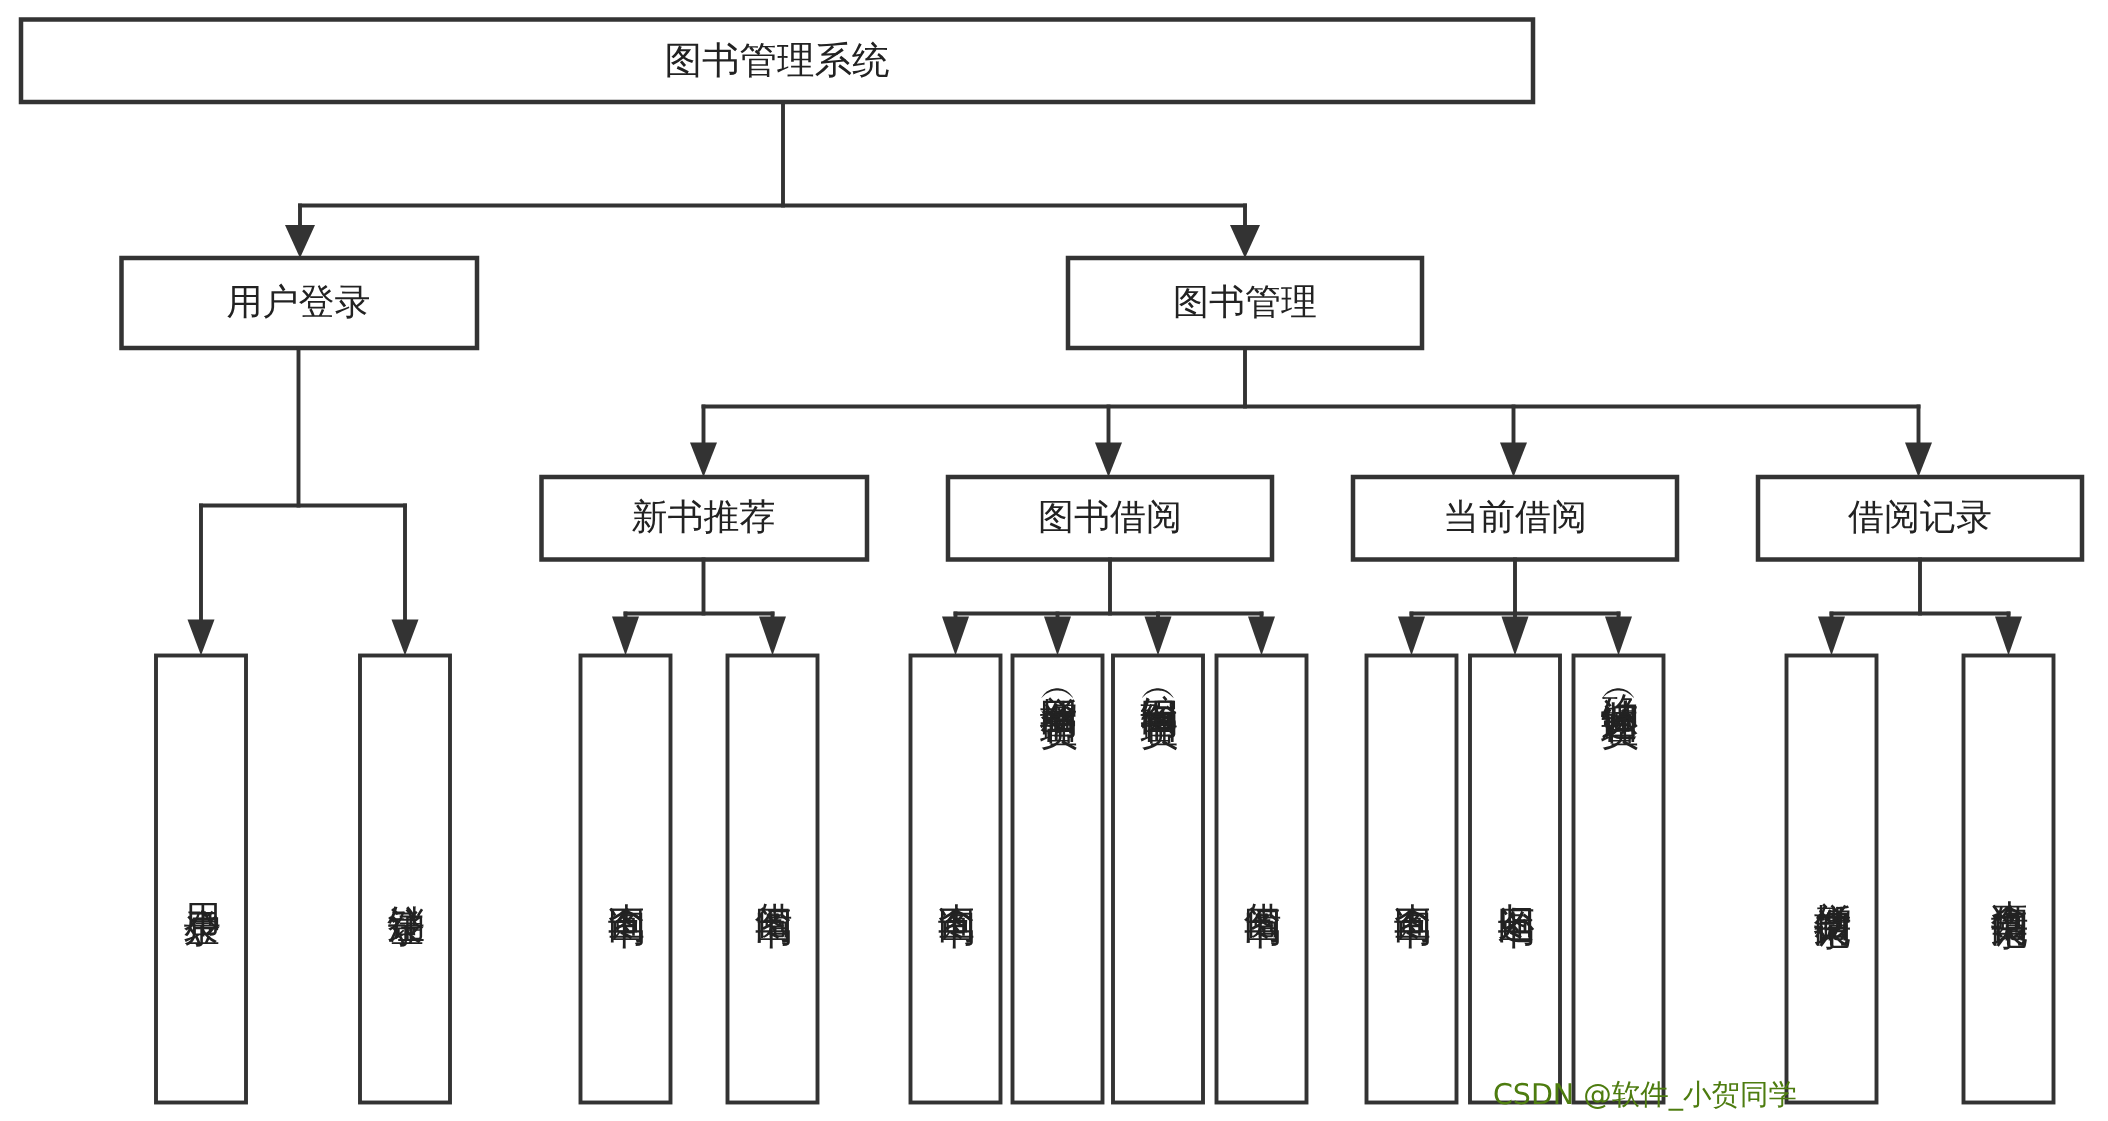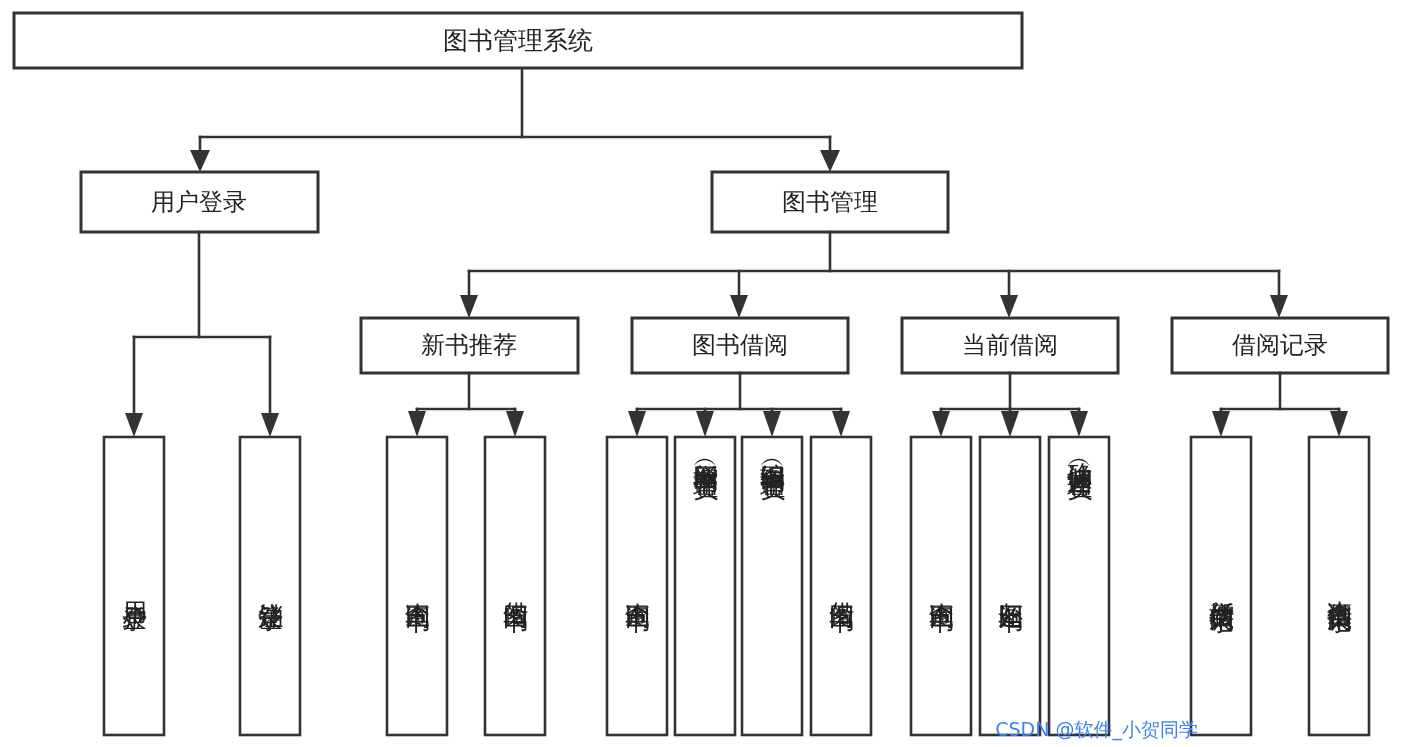--- a/index.html
+++ b/index.html
@@ -74,21 +74,21 @@
     color: #222222;
     letter-spacing: 2px;
     white-space: nowrap;
   }
   .watermark {
     position: absolute;
     right: 8px;
     bottom: 4px;
     font-family: "DejaVu Sans", "Liberation Sans", sans-serif;
     font-size: 19px;
-    color: #3b82f6;
+    color: #4d7c0f;
     white-space: nowrap;
     margin-left: 15px;
   }
 </style>
 </head>
 <body>
 
 <div id="diagram-root">
 
   <svg class="diagram" viewBox="0 0 1405 747" xmlns="http://www.w3.org/2000/svg">

